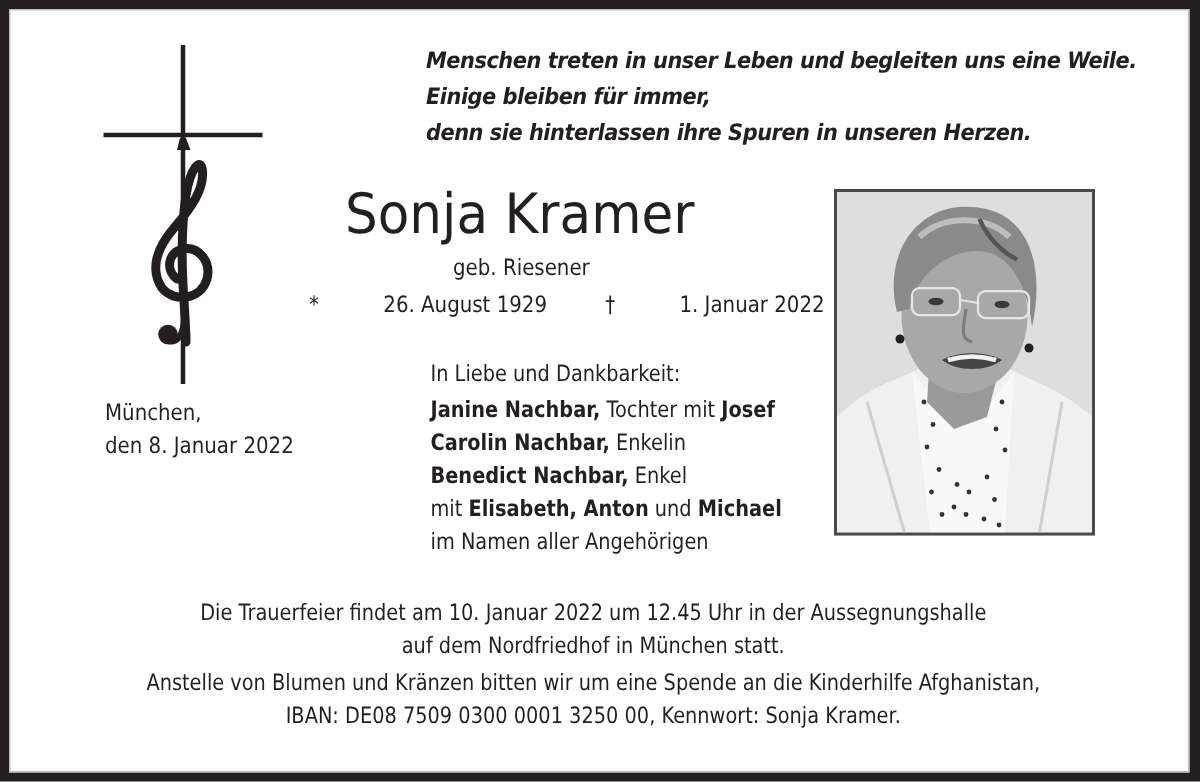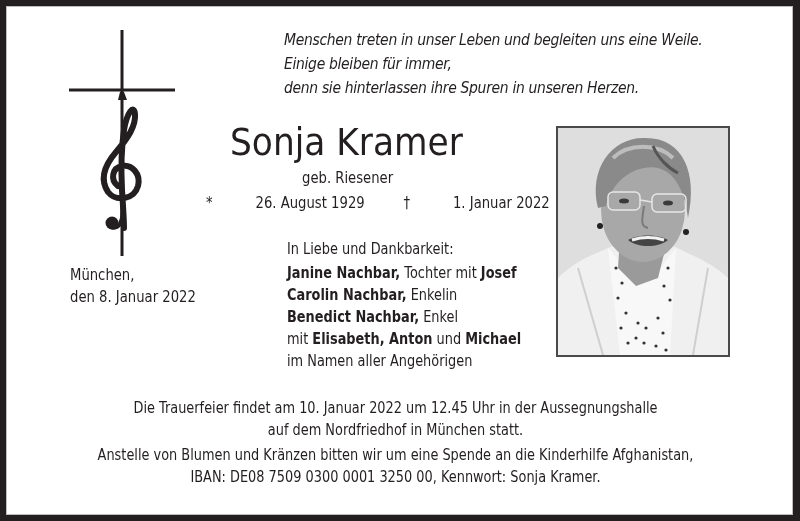--- a/index.html
+++ b/index.html
@@ -20,20 +20,21 @@
     .abs { position: absolute; white-space: nowrap; }
 
     
     .poem {
       left: 284px; top: 28px;
       font-family: "DejaVu Sans", sans-serif;
       font-style: italic;
       font-size: 15px;
       line-height: 24px;
       letter-spacing: -0.35px;
+      font-weight: bold;
     }
     .poem div { transform: scaleX(0.93); transform-origin: left center; }
 
     
     .symbol { left: 62px; top: 30px; width: 120px; height: 226px; }
 
     
     .name {
       left: 230px; top: 120px;
       font-family: "DejaVu Sans", sans-serif;

